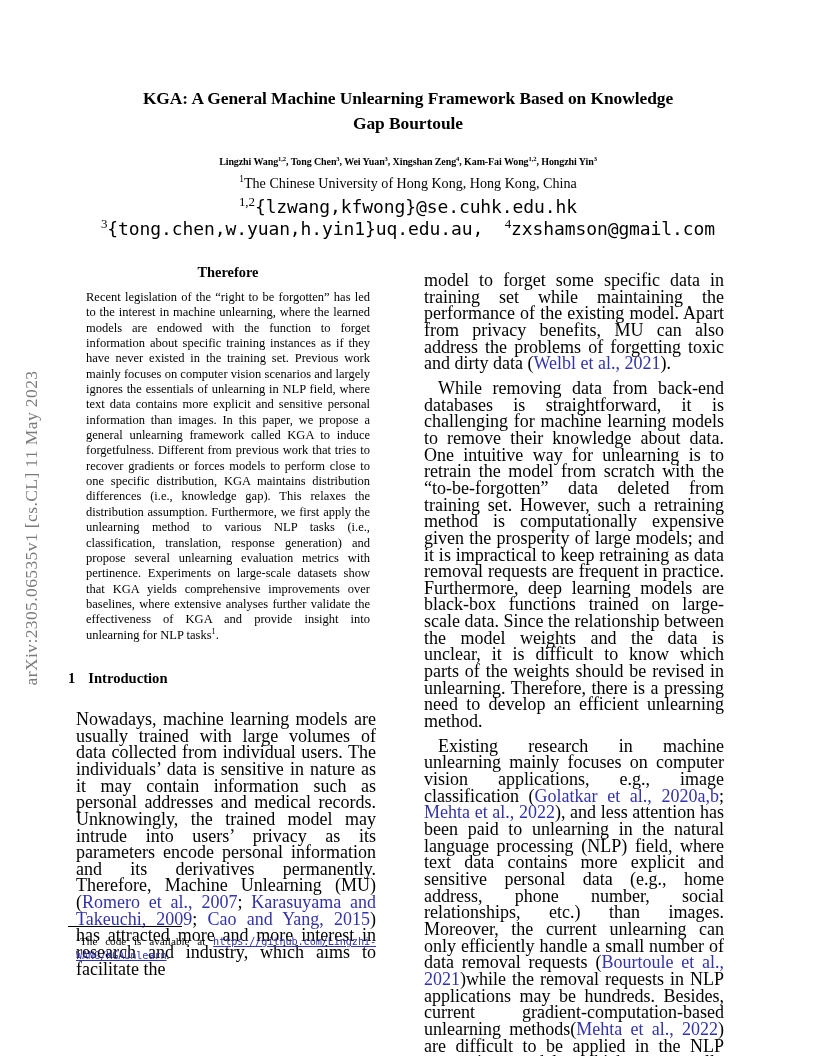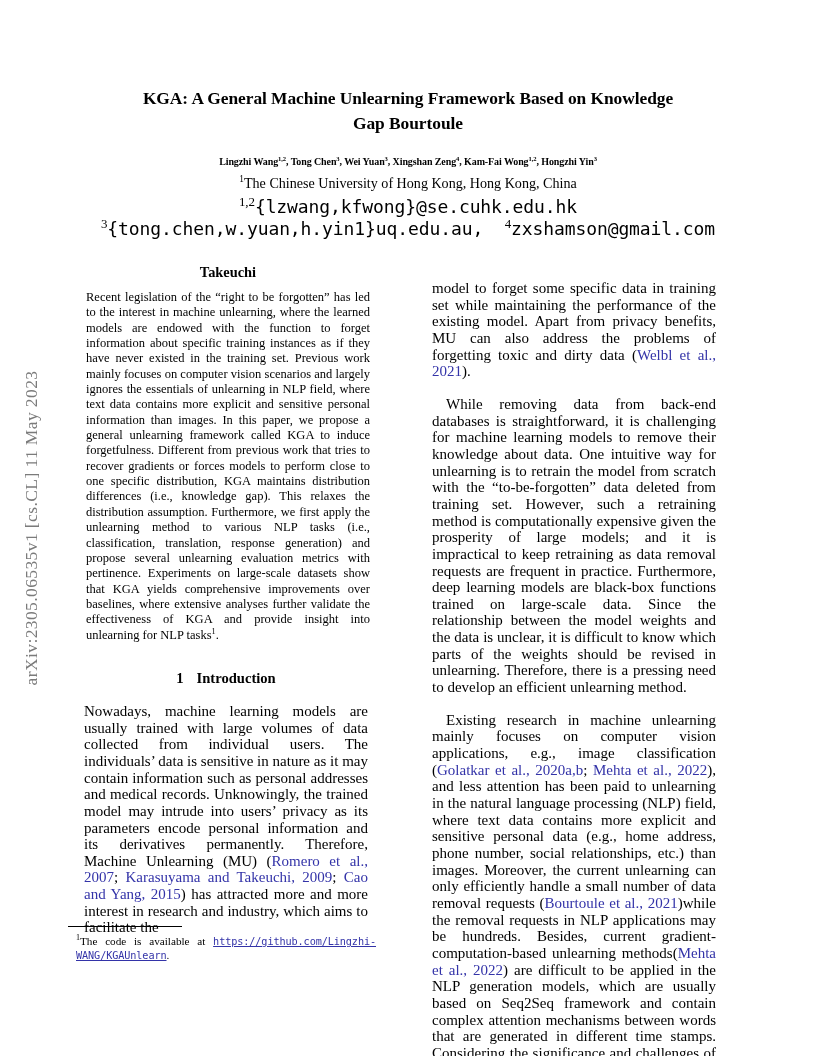--- a/index.html
+++ b/index.html
@@ -124,31 +124,30 @@
     line-height: 15.35px;
     text-align: justify;
     text-justify: inter-word;
     margin: 0;
     hyphens: manual;
   }
 
   #intro-heading {
     font-size: 14.6px;
     font-weight: bold;
-    margin: 27px 0 8px 0;
-    text-align: center;
+    margin: 27px 0 24px 0;
   }
   #intro-heading .secnum { margin-right: 13px; }
 
   p.body-par {
-    font-size: 15px;
+    font-size: 18px;
     line-height: 16.65px;
     text-align: justify;
     text-justify: inter-word;
-    margin: 16px;
+    margin: 8px;
     hyphens: manual;
   }
   p.body-par + p.body-par { text-indent: 14px; }
 
   .cite { color: #3333a8; }
 
   
   #footnote {
     position: absolute;
     left: 0px;
@@ -193,21 +192,21 @@
 
     <div class="email-line" id="email-line-1"><sup>1,2</sup>{lzwang,kfwong}@se.cuhk.edu.hk</div>
     <div class="email-line" id="email-line-2"><sup>3</sup>{tong.chen,w.yuan,h.yin1}uq.edu.au, &nbsp;<sup>4</sup>zxshamson@gmail.com</div>
   </div>
 
   <div id="columns">
 
     <div class="column" id="col-left">
 
       <div id="abstract-block">
-        <div id="abstract-heading">Takeuchi</div>
+        <div id="abstract-heading">Therefore</div>
         <p id="abstract-text" class="body-par">Recent legislation of the “right to be forgotten” has led to the interest in machine unlearning, where the learned models are endowed with the function to forget information about specific training instances as if they have never existed in the training set. Previous work mainly focuses on computer vision scenarios and largely ignores the essentials of unlearning in NLP field, where text data contains more explicit and sensitive personal information than images. In this paper, we propose a general unlearning framework called KGA to induce forgetfulness. Different from previous work that tries to recover gradients or forces models to perform close to one specific distribution, KGA maintains distribution differences (i.e., knowledge gap). This relaxes the distribution assumption. Furthermore, we first apply the unlearning method to various NLP tasks (i.e., classification, translation, response generation) and propose several unlearning evaluation metrics with pertinence. Experiments on large-scale datasets show that KGA yields comprehensive improvements over baselines, where extensive analyses further validate the effectiveness of KGA and provide insight into unlearning for NLP tasks<sup>1</sup>.</p>
       </div>
 
       <div id="intro-heading">
         <span class="secnum">1</span><span>Introduction</span>
       </div>
 
       <p class="body-par">Nowadays, machine learning models are usually trained with large volumes of data collected from individual users. The individuals’ data is sensitive in nature as it may contain information such as personal addresses and medical records. Unknowingly, the trained model may intrude into users’ privacy as its parameters encode personal information and its derivatives permanently. Therefore, Machine Unlearning (MU) (<span class="cite">Romero et al., 2007</span>; <span class="cite">Karasuyama and Takeuchi, 2009</span>; <span class="cite">Cao and Yang, 2015</span>) has attracted more and more interest in research and industry, which aims to facilitate the</p>
 
       <div id="footnote">

